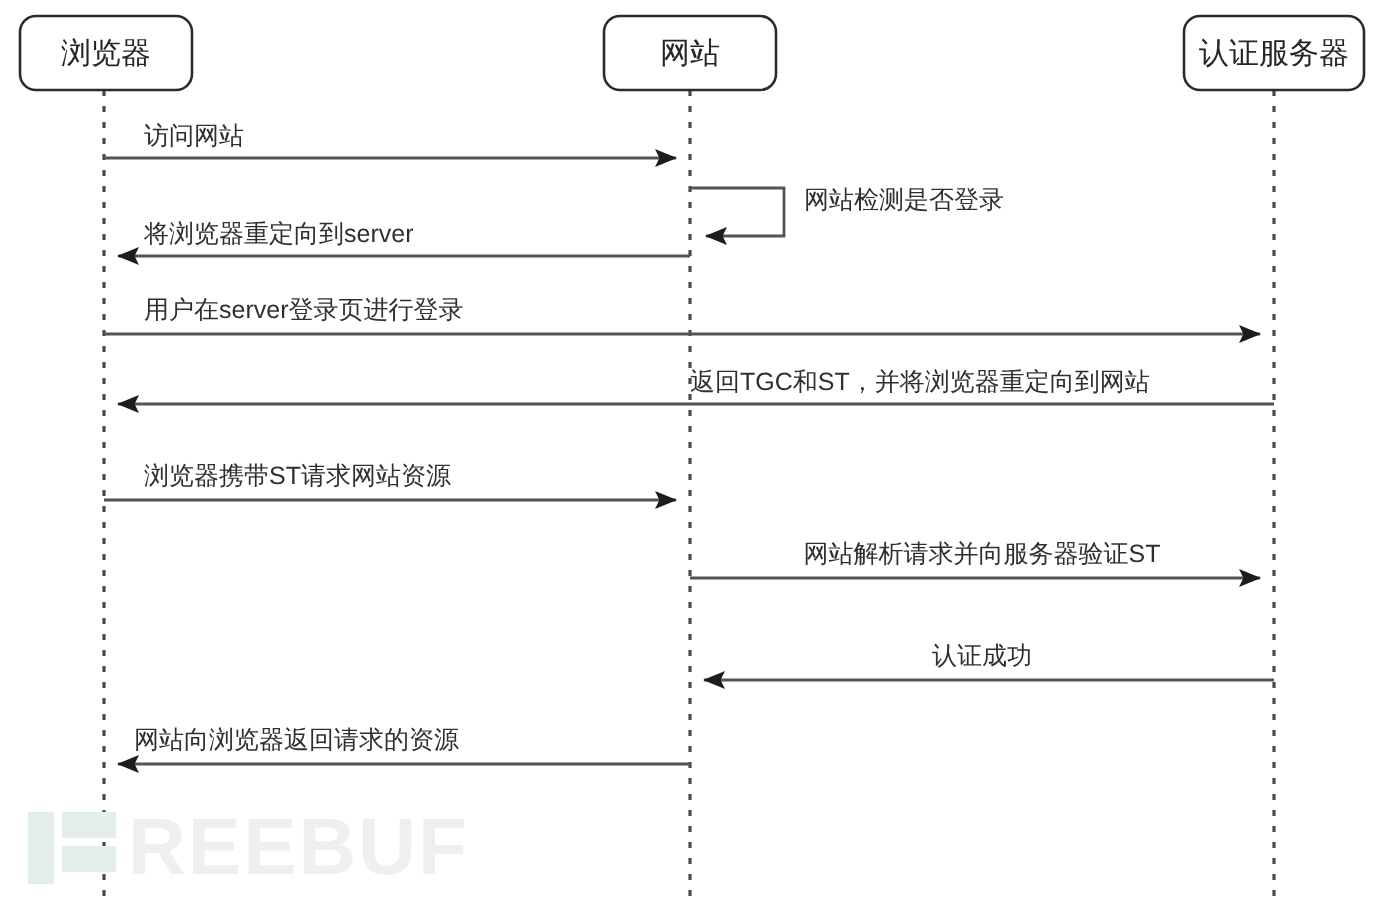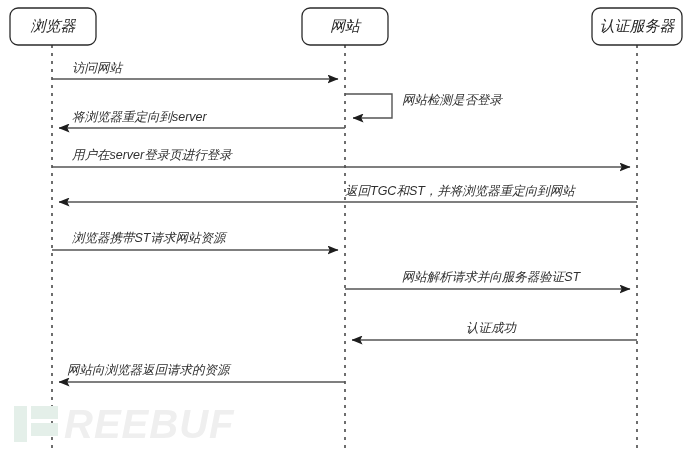--- a/index.html
+++ b/index.html
@@ -9,21 +9,20 @@
   }
   body {
     font-family: "Liberation Sans", "DejaVu Sans", sans-serif;
   }
   #diagram-root {
     position: relative;
     width: 690px;
     height: 452px;
     background: #ffffff;
     overflow: hidden;
-    font-style: italic;
   }
   #diagram-svg {
     position: absolute;
     left: 0;
     top: 0;
     width: 690px;
     height: 452px;
   }
   .participant-box {
     fill: #ffffff;

